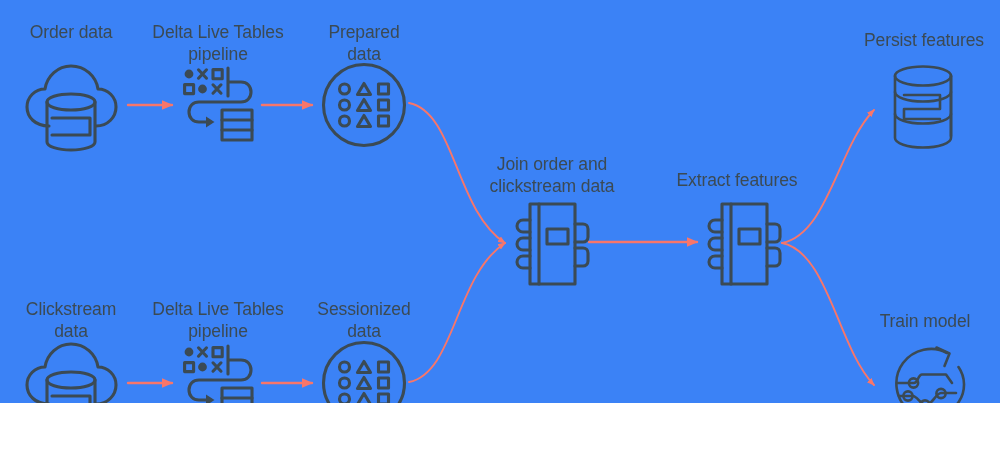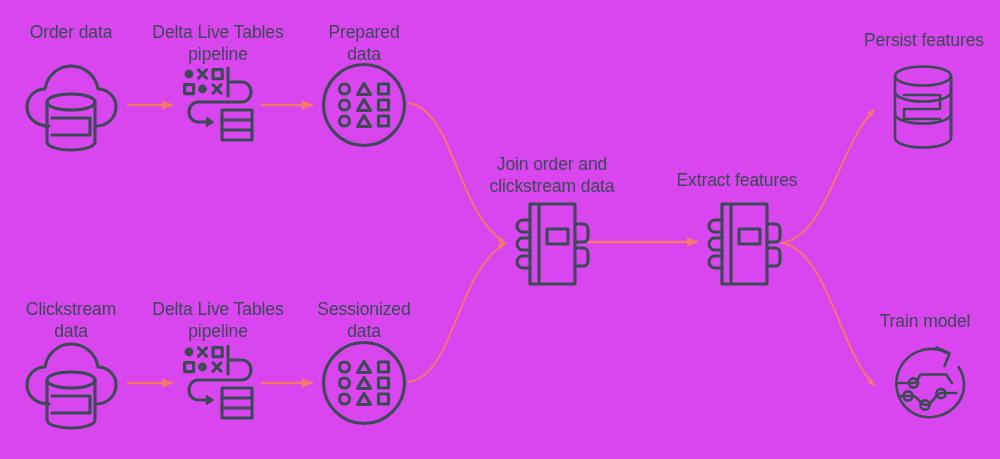--- a/index.html
+++ b/index.html
@@ -7,22 +7,22 @@
     margin: 0;
     padding: 0;
     background: #ffffff;
   }
   body {
     font-family: "Liberation Sans", sans-serif;
   }
   #diagram-root {
     position: relative;
     width: 1000px;
-    height: 459px;
-    background: #d946ef;
+    height: 403px;
+    background: #3b82f6;
     overflow: hidden;
   }
   #diagram-svg {
     position: absolute;
     top: 0;
     left: 0;
     width: 1000px;
     height: 459px;
   }
   .node-label {

